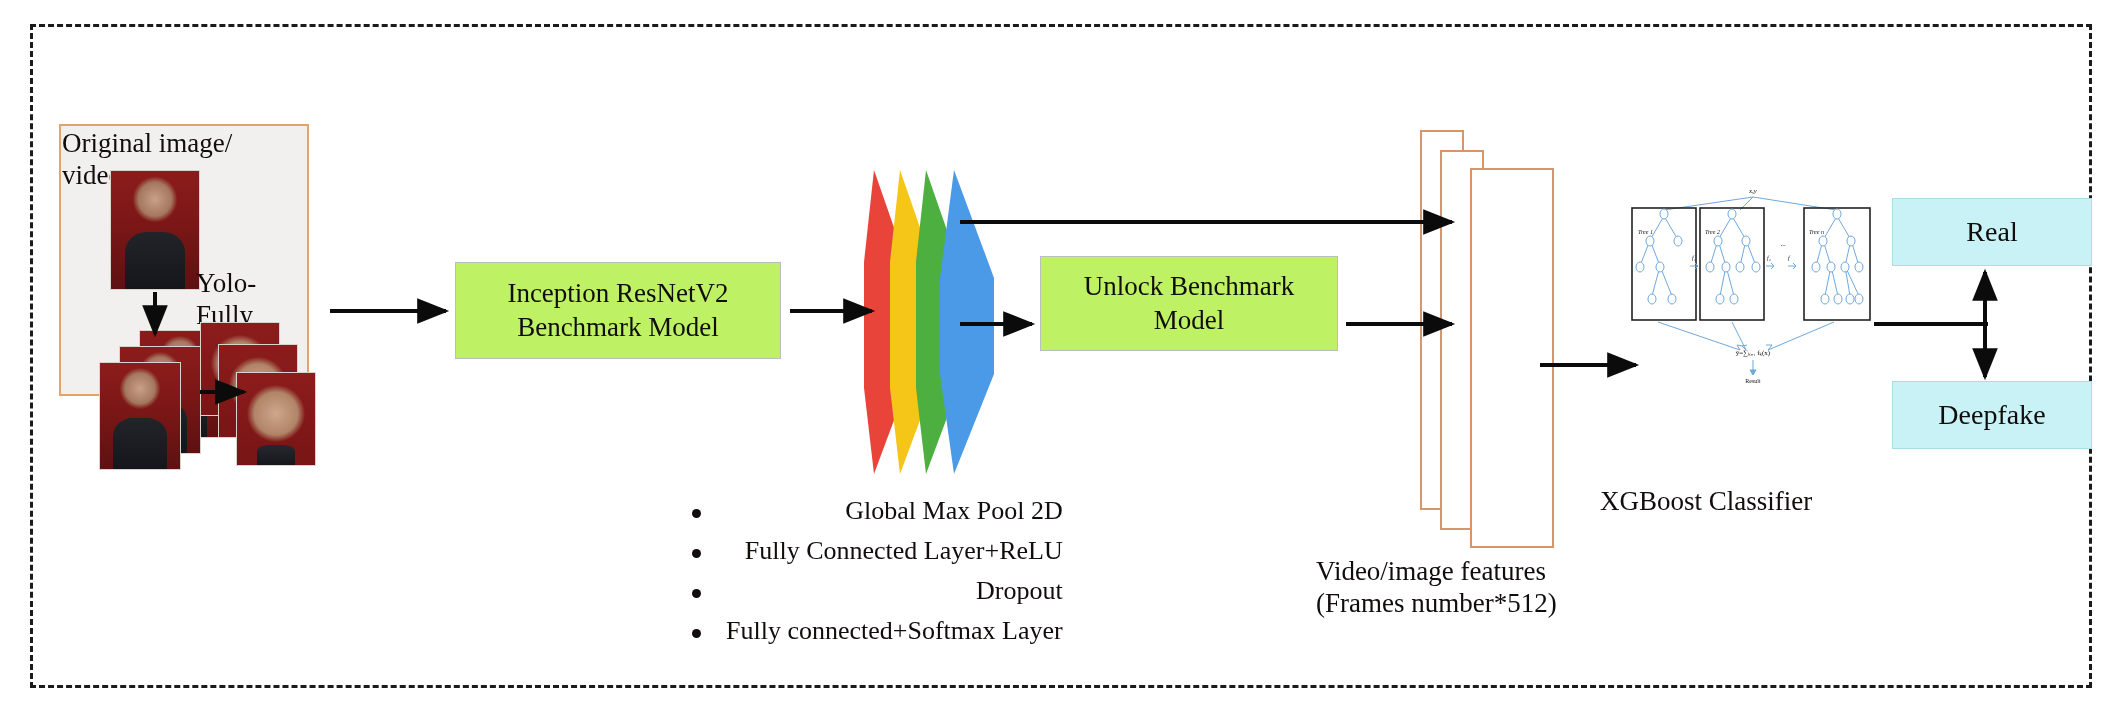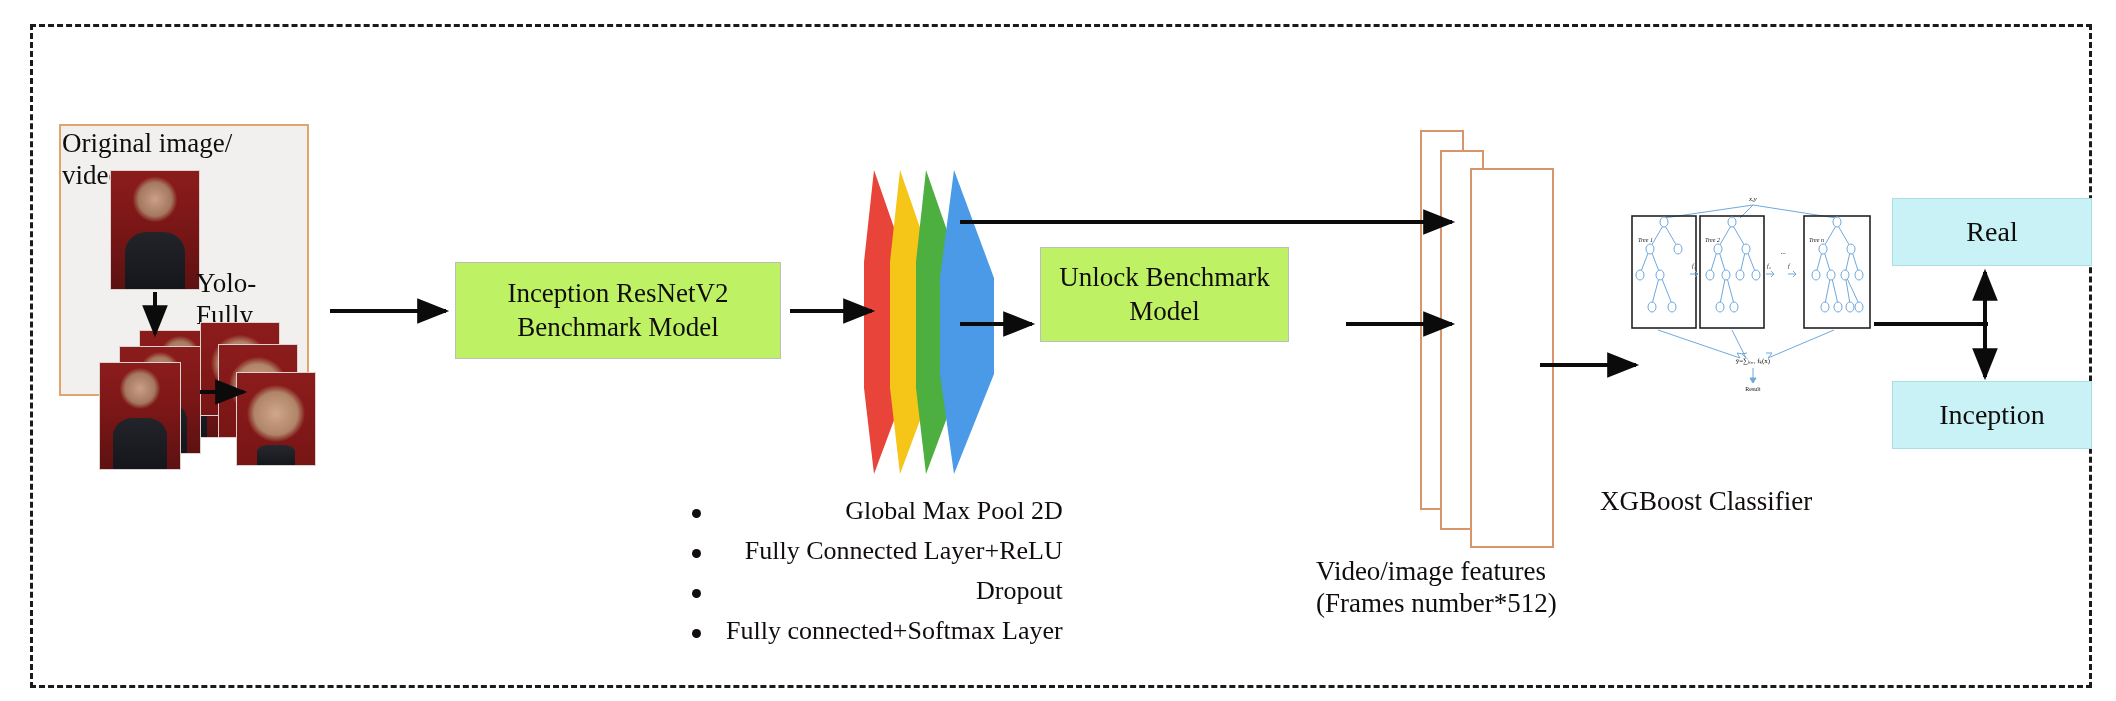--- a/index.html
+++ b/index.html
@@ -102,21 +102,21 @@
     display: flex;
     align-items: center;
     justify-content: center;
     text-align: center;
     font-size: 27px;
     line-height: 1.24;
     color: #100d0c;
     white-space: pre-line;
   }
   #box-inception { left: 455px; top: 262px; width: 326px; height: 97px; }
-  #box-unlock   { left: 1040px; top: 247px; width: 249px; height: 95px; }
+  #box-unlock   { left: 1040px; top: 256px; width: 298px; height: 95px; }
 
   
   #layer-stack { position: absolute; left: 862px; top: 166px; width: 160px; height: 312px; }
   #layer-stack svg { display: block; }
 
   
   #bullets {
     position: absolute;
     left: 690px; top: 498px;
     font-size: 26px;
@@ -147,21 +147,21 @@
   #feat-1 { left: 0px;  top: 0px; }
   #feat-2 { left: 20px; top: 20px; }
   #feat-3 { left: 50px; top: 38px; width: 84px; }
 
   #label-features {
     left: 1316px; top: 556px; width: 350px;
     font-size: 27px;
   }
 
   
-  #xgb { position: absolute; left: 1628px; top: 192px; width: 250px; height: 200px; }
+  #xgb { position: absolute; left: 1628px; top: 184px; width: 250px; height: 200px; }
   #label-xgb {
     left: 1600px; top: 486px; width: 310px;
     font-size: 27px;
   }
 
   
   .out-box {
     position: absolute;
     background: #c8f2f5;
     border: 1px solid #a9dfe3;
@@ -359,21 +359,21 @@
         <path d="M125,191 l-3,-5 h6 z" fill="#6fa8dc"></path>
       </g>
       <text x="125" y="171" font-size="7" text-anchor="middle" font-family="'Liberation Serif',serif" fill="#111">ŷ=∑ₖ₌₁ fₖ(x)</text>
       <text x="125" y="199" font-size="6" text-anchor="middle" font-family="'Liberation Serif',serif" fill="#111">Result</text>
     </svg>
   </div>
 
   <div class="cap" id="label-xgb">XGBoost Classifier</div>
 
   <div class="out-box" id="box-real">Real</div>
-  <div class="out-box" id="box-deepfake">Inception</div>
+  <div class="out-box" id="box-deepfake">Deepfake</div>
 
   <svg id="arrows">
     <defs>
       <marker id="ah" markerWidth="9" markerHeight="9" refX="7.2" refY="3.2" orient="auto" markerUnits="strokeWidth">
         <path d="M0,0 L8,3.2 L0,6.4 z" fill="#0b0b0b"></path>
       </marker>
     </defs>
     <g stroke="#0b0b0b" stroke-width="4" fill="none" marker-end="url(#ah)">
       <line x1="155" y1="292" x2="155" y2="334"></line>
       <line x1="200" y1="392" x2="244" y2="392"></line>

